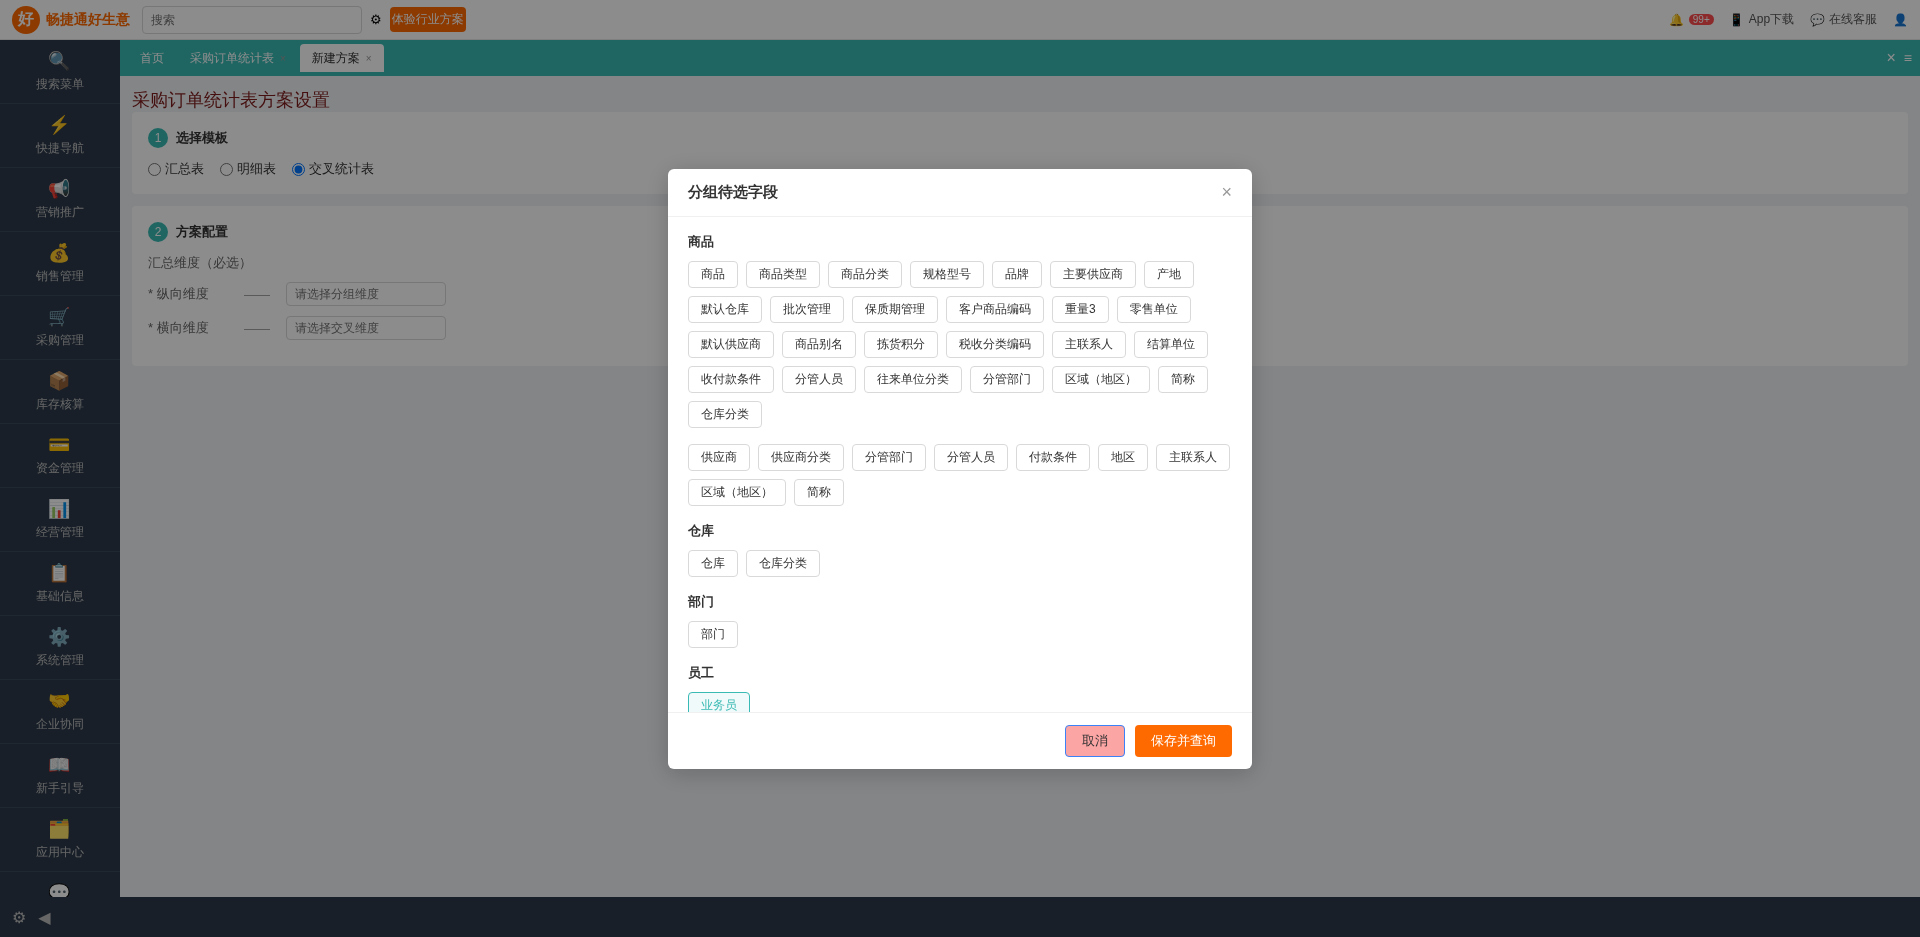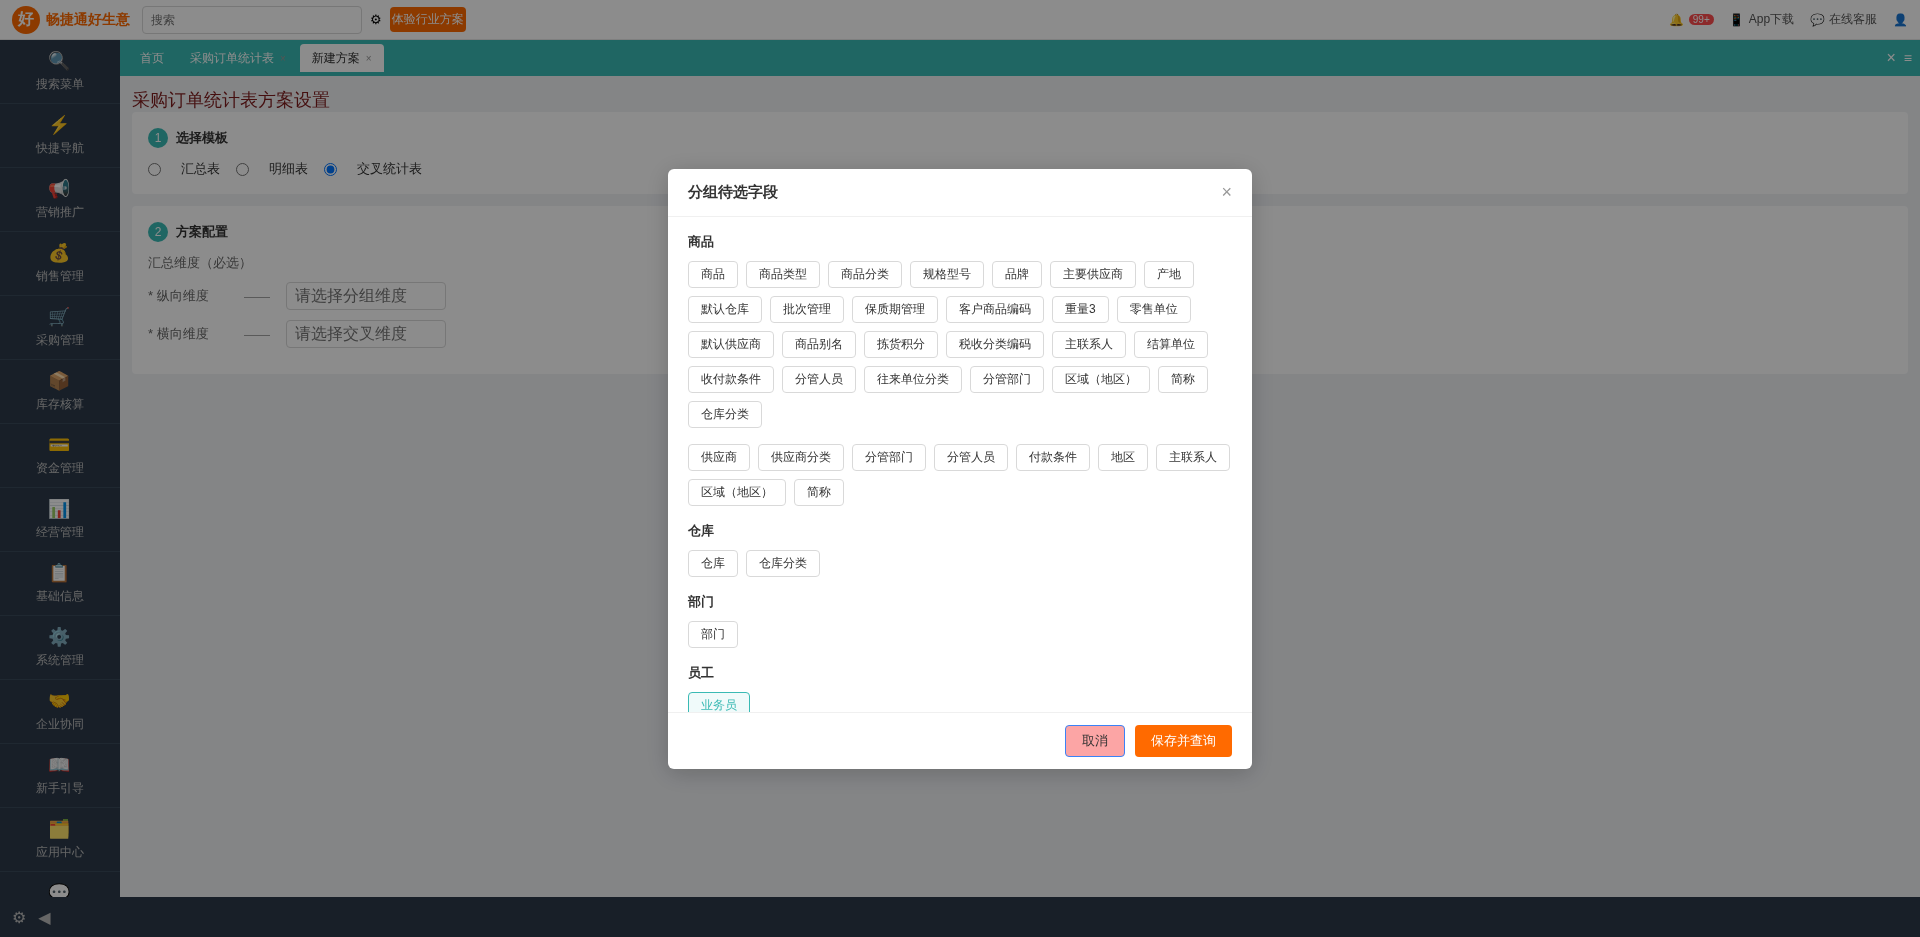--- a/index.html
+++ b/index.html
@@ -302,37 +302,37 @@
     .modal-body::-webkit-scrollbar-thumb { background: #ccc; border-radius: 3px; }
 
     .radio-group {
       display: flex;
       align-items: center;
       gap: 16px;
     }
     .radio-item {
       display: flex;
       align-items: center;
-      gap: 20px;
+      gap: 4px;
       font-size: 13px;
       color: #333;
     }
 
     .form-row {
       display: flex;
       align-items: center;
       margin-bottom: 10px;
       gap: 8px;
     }
     .form-label { font-size: 13px; color: #666; min-width: 80px; }
     .form-input {
       border: 1px solid #d9d9d9;
       border-radius: 4px;
       padding: 4px 8px;
-      font-size: 16px;
+      font-size: 12px;
       width: 160px;
     }
   </style>
 </head>
 <body>
 
 <div class="topbar">
   <div class="topbar-logo">
     <div class="logo-icon">好</div>
     <span>畅捷通好生意</span>

